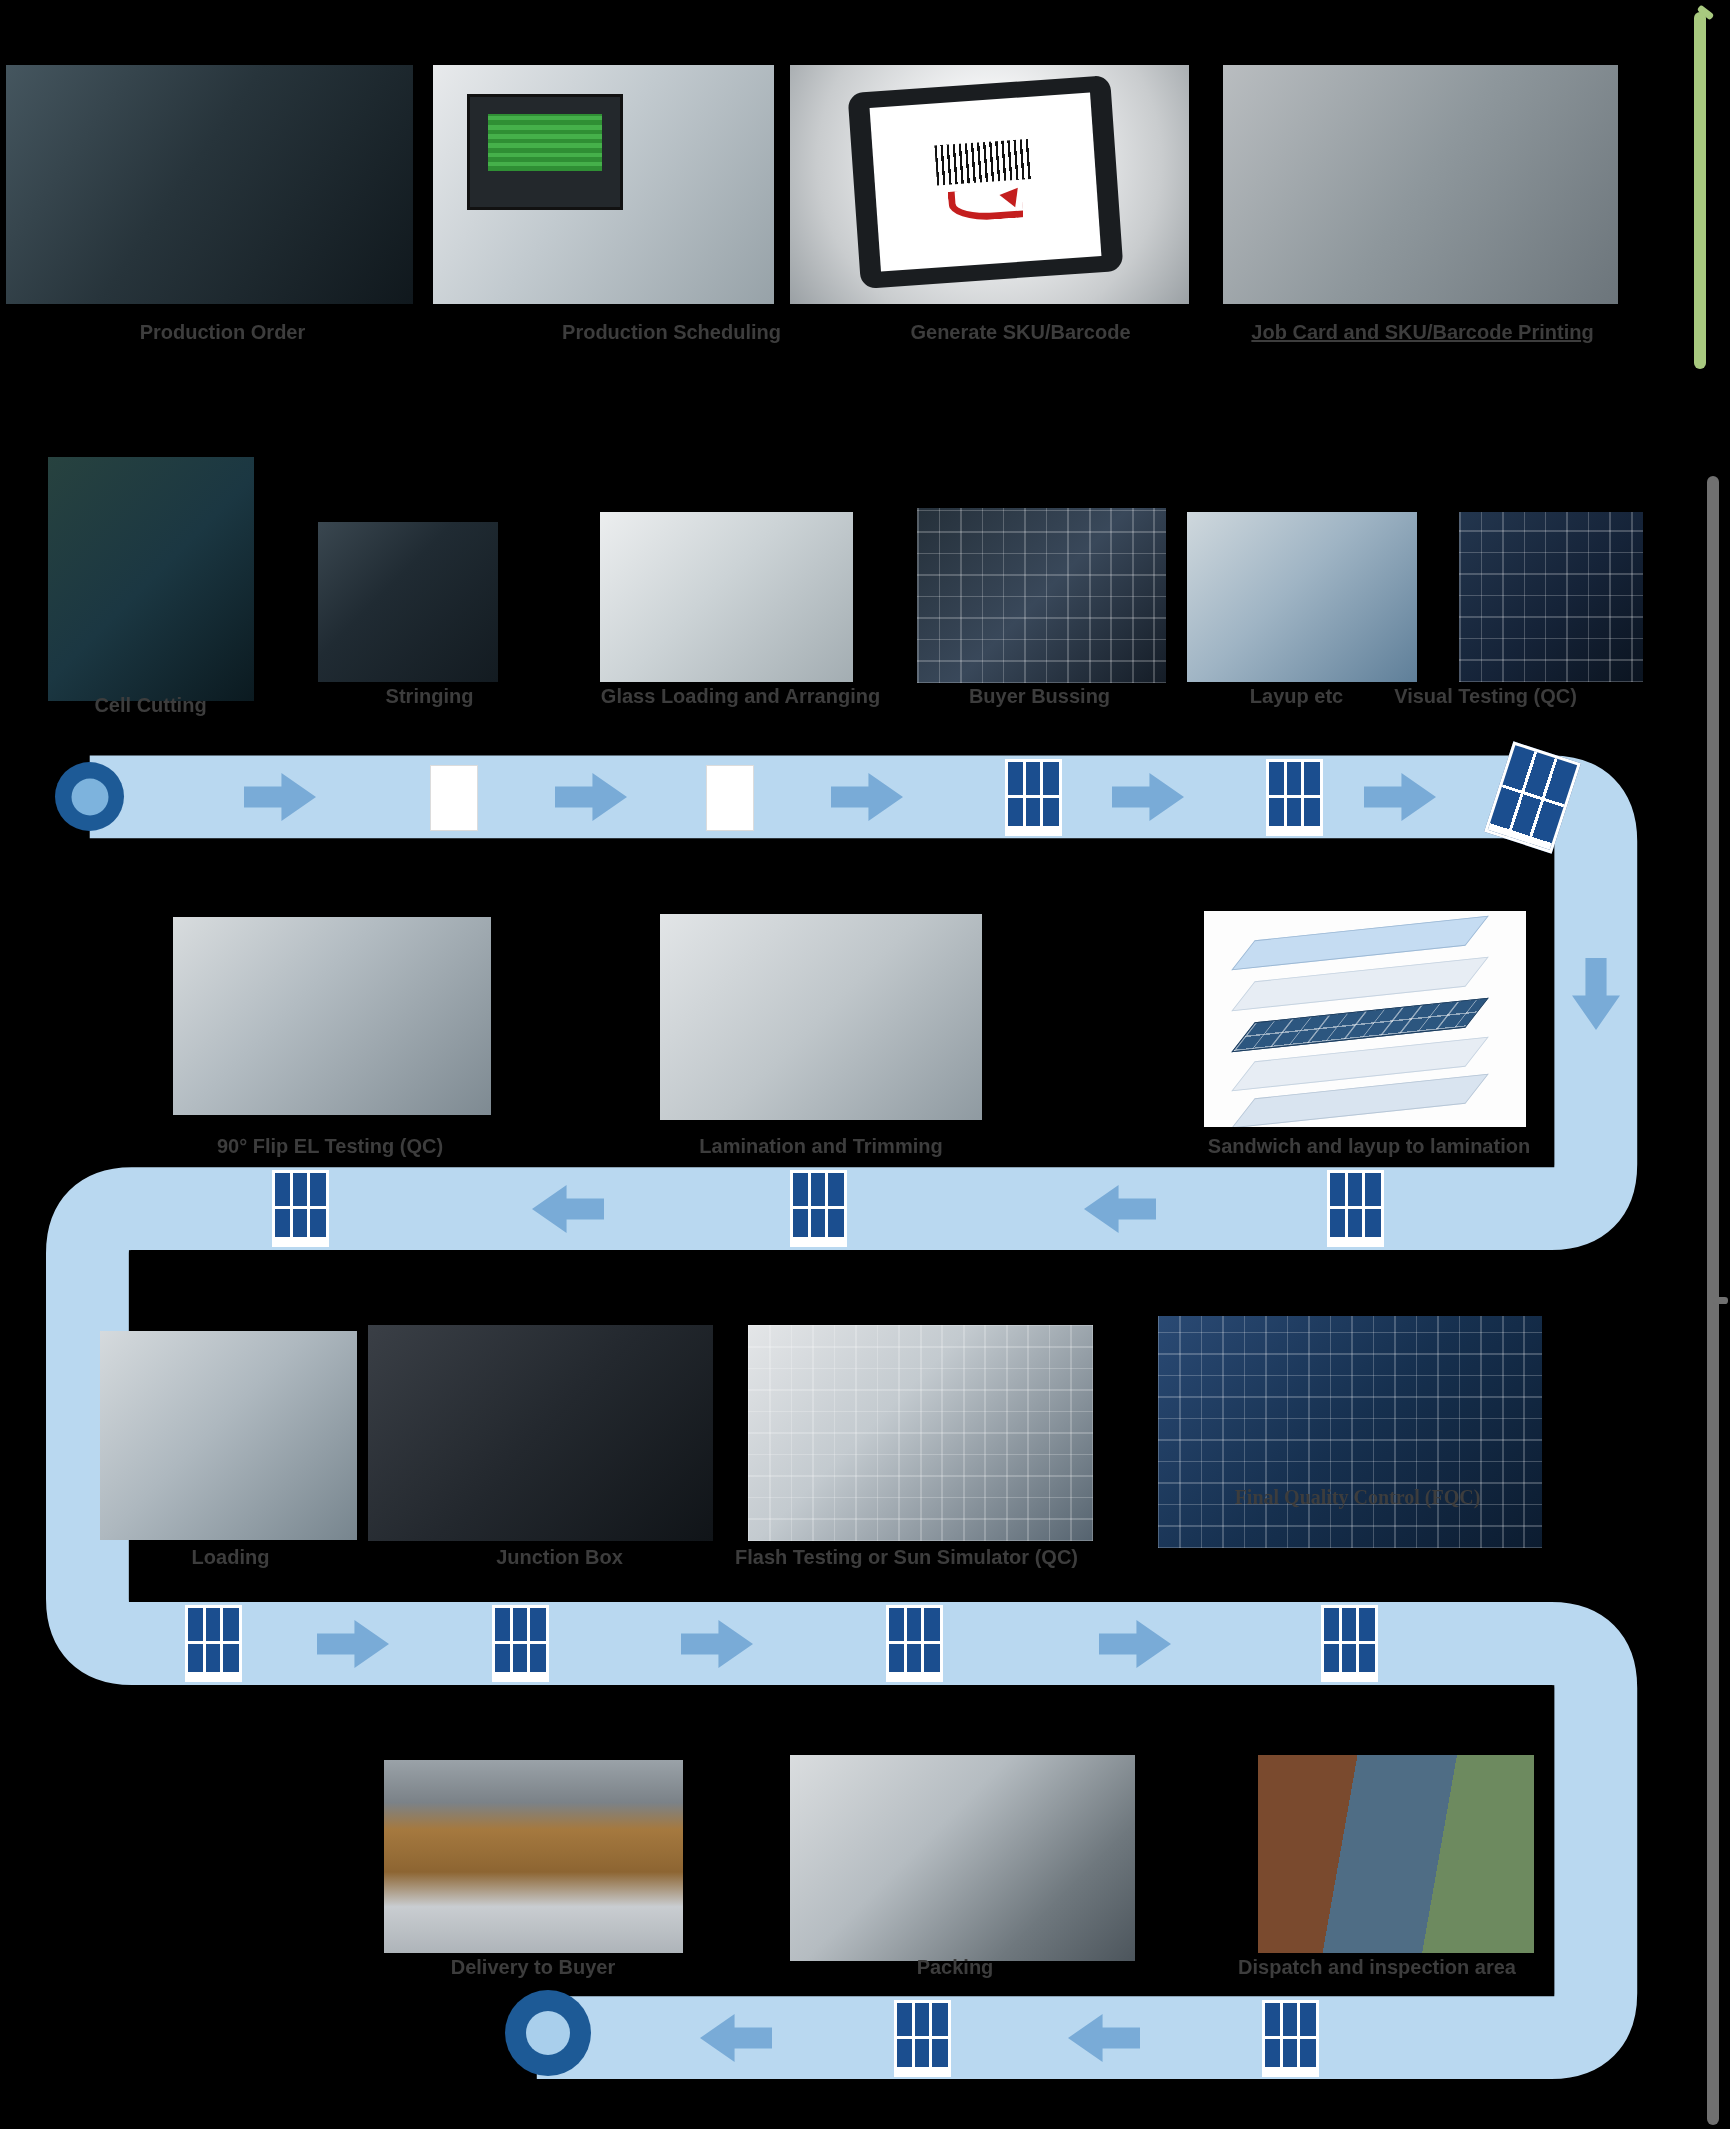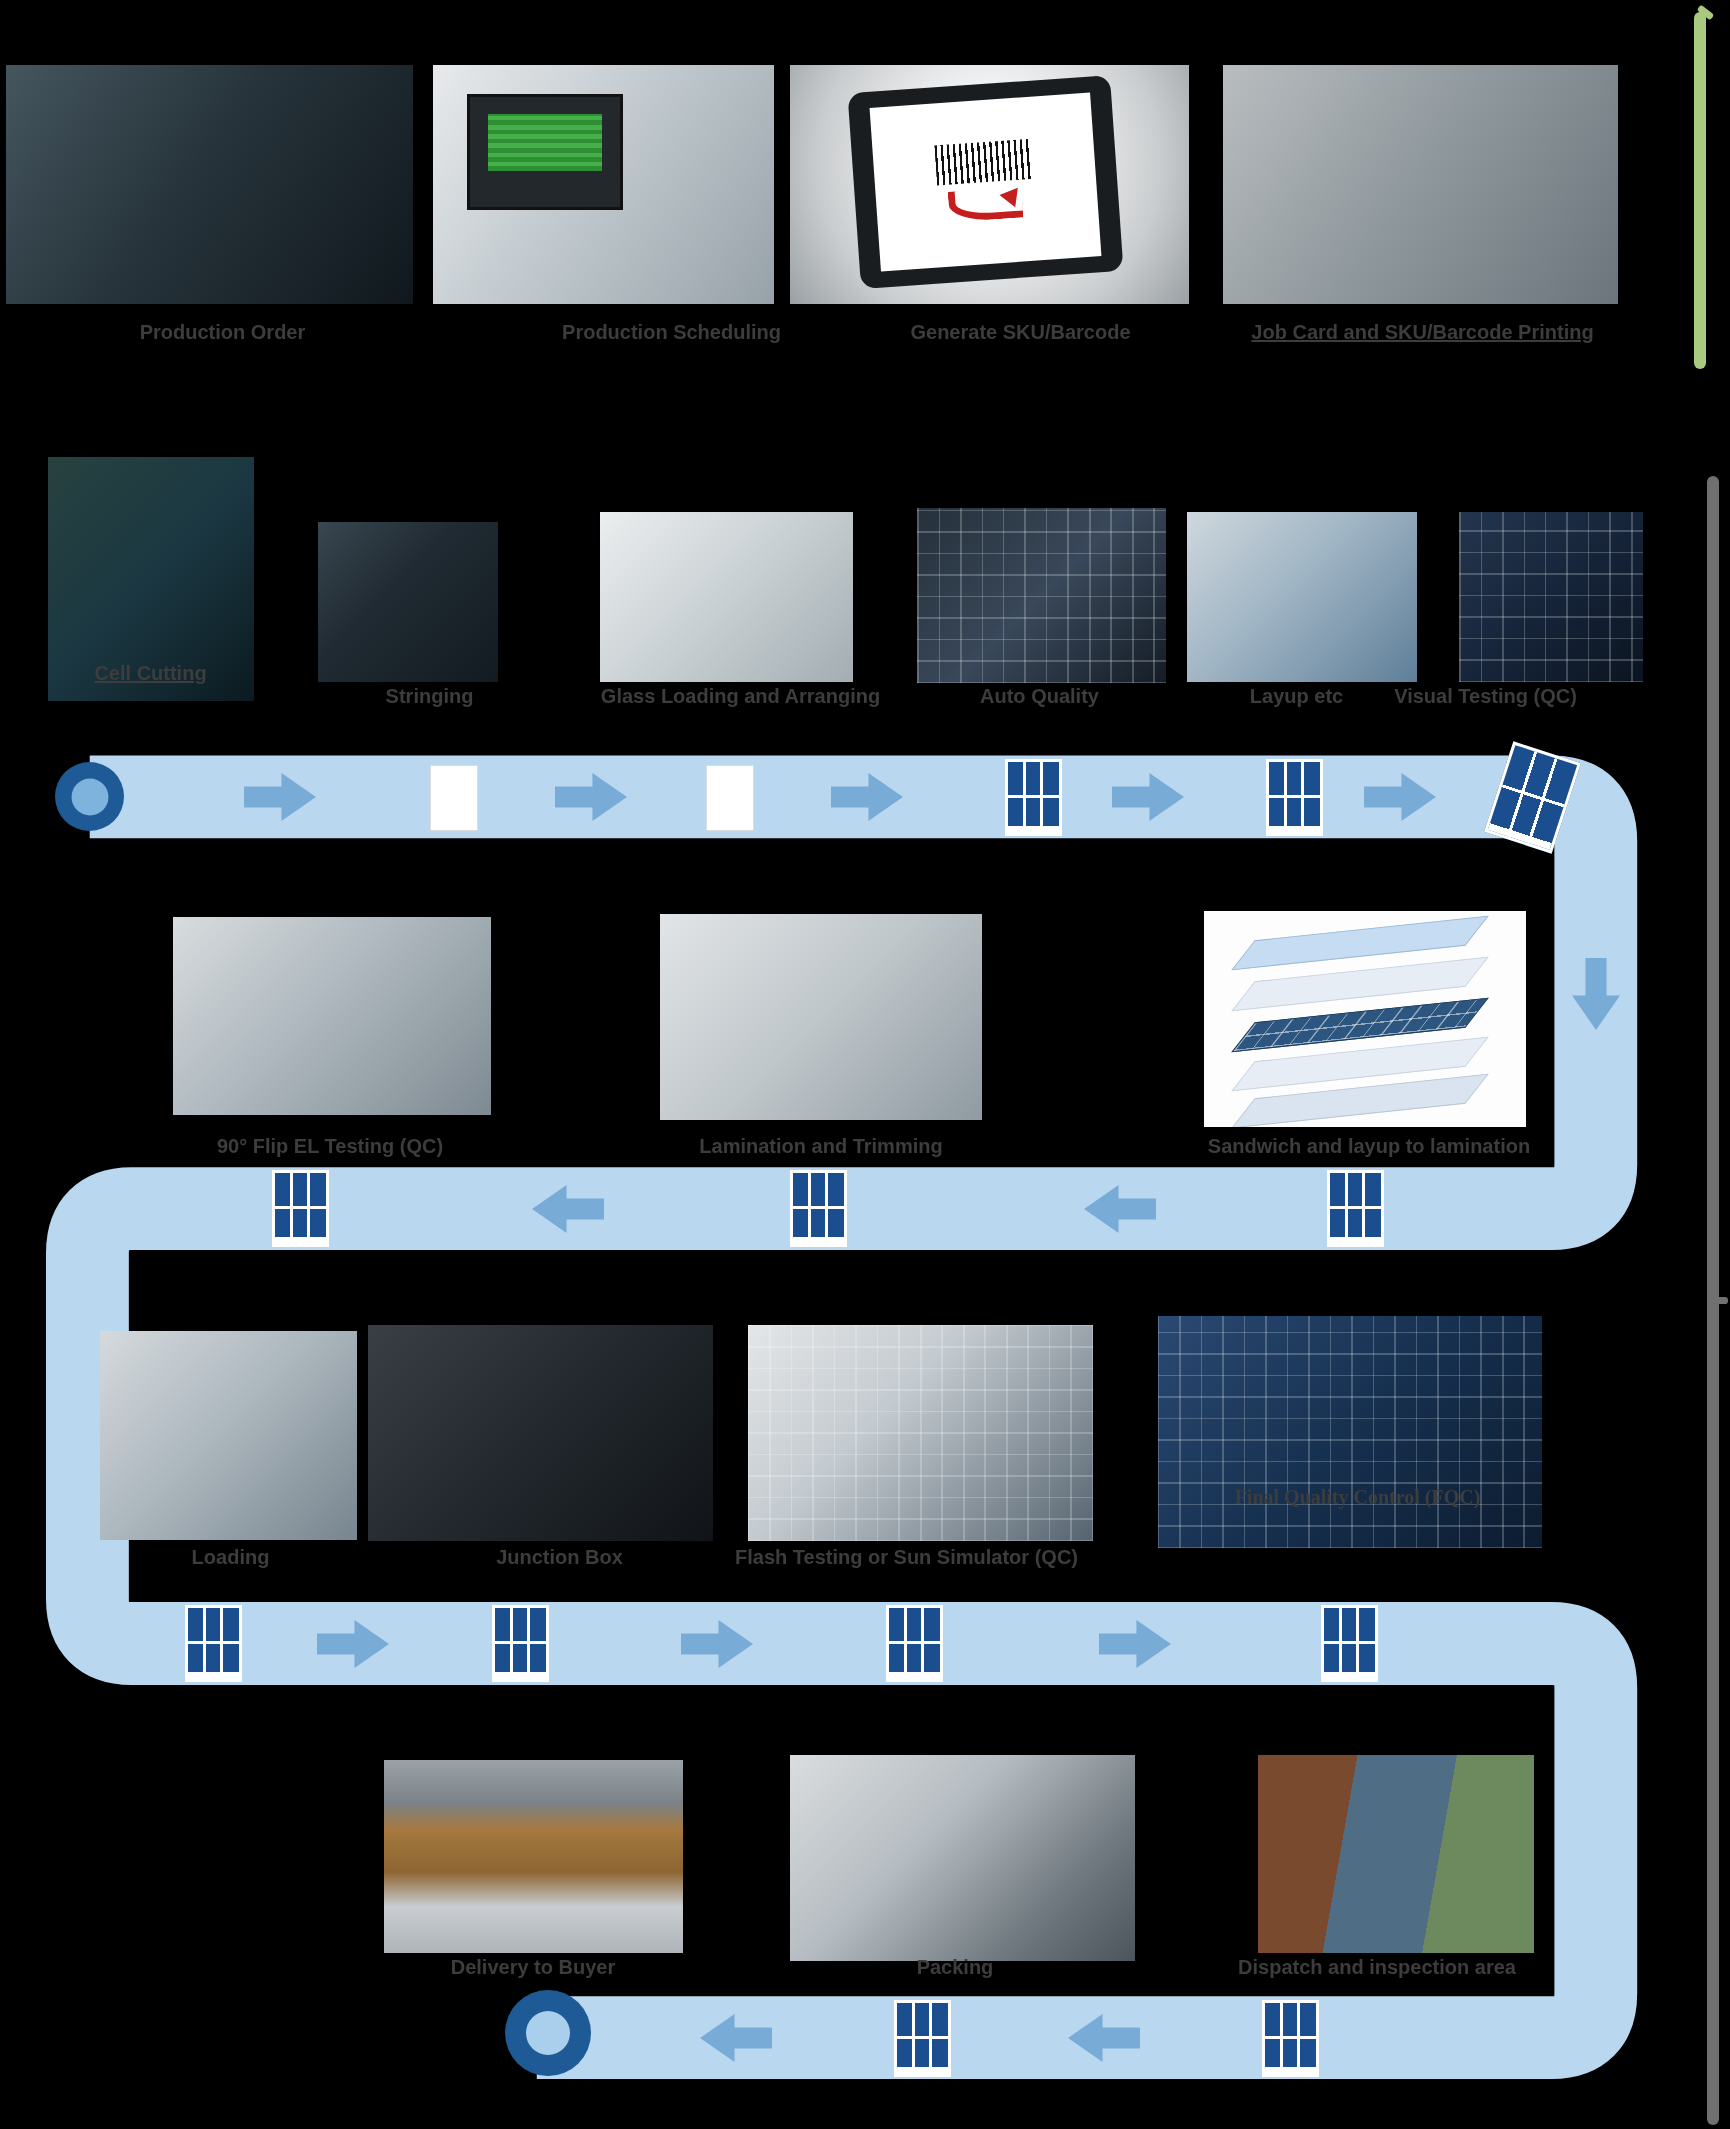--- a/index.html
+++ b/index.html
@@ -125,24 +125,24 @@
   <div class="lbl" style="left:821px;top:321px;width:399px;">Generate SKU/Barcode</div>
   <div class="lbl" style="left:1223px;top:321px;width:399px;text-decoration:underline;">Job Card and SKU/Barcode Printing</div>
 
   <div class="photo g-machine-teal" style="left:48px;top:457px;width:206px;height:244px;"></div>
   <div class="photo g-string" style="left:318px;top:522px;width:180px;height:160px;"></div>
   <div class="photo g-white-factory" style="left:600px;top:512px;width:253px;height:170px;"></div>
   <div class="photo g-bussing pvgrid" style="left:917px;top:508px;width:249px;height:175px;"></div>
   <div class="photo g-layup" style="left:1187px;top:512px;width:230px;height:170px;"></div>
   <div class="photo g-panelwall pvgrid" style="left:1459px;top:512px;width:184px;height:170px;"></div>
 
-  <div class="lbl" style="left:0px;top:662px;width:301px;text-decoration:underline;">Cell Cutting</div>
+  <div class="lbl" style="left:0px;top:694px;width:301px;">Cell Cutting</div>
   <div class="lbl" style="left:276px;top:685px;width:307px;">Stringing</div>
   <div class="lbl" style="left:587px;top:685px;width:307px;">Glass Loading and Arranging</div>
-  <div class="lbl" style="left:886px;top:685px;width:307px;">Auto Quality</div>
+  <div class="lbl" style="left:886px;top:685px;width:307px;">Buyer Bussing</div>
   <div class="lbl" style="left:1143px;top:685px;width:307px;">Layup etc</div>
   <div class="lbl" style="left:1332px;top:685px;width:307px;">Visual Testing (QC)</div>
 
   <div class="flow-circle start-circle" style="left:55px;top:762px;"></div>
   <div class="arrow" style="left:244px;top:773px;"></div>
   <div class="doc-square" style="left:430px;top:765px;"></div>
   <div class="arrow" style="left:555px;top:773px;"></div>
   <div class="doc-square" style="left:706px;top:765px;"></div>
   <div class="arrow" style="left:831px;top:773px;"></div>
   <div class="panel-icon" style="left:1005px;top:759px;"></div>

